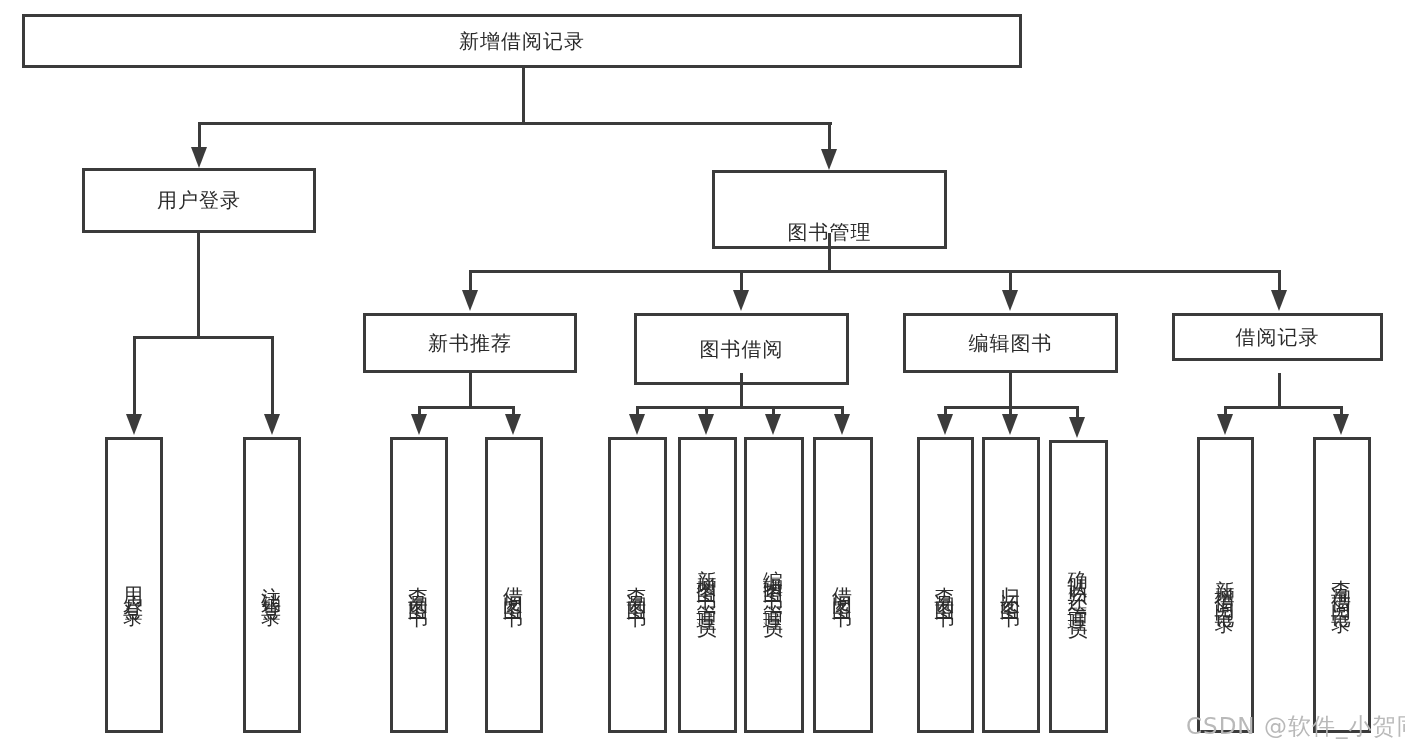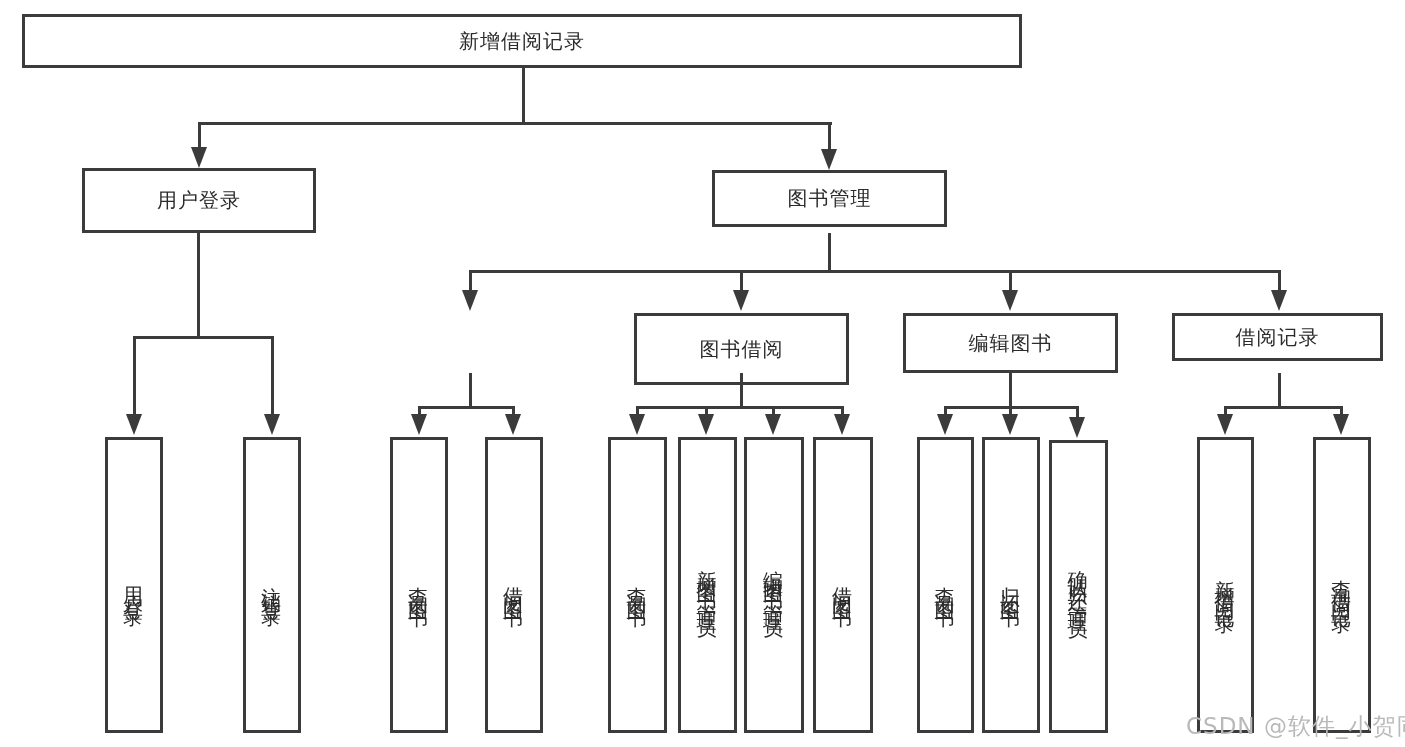--- a/index.html
+++ b/index.html
@@ -52,21 +52,21 @@
   <div class="vl" style="left:522px;top:68px;height:54px;"></div>
   <div class="hl" style="left:198px;top:122px;width:634px;"></div>
   <div class="vl" style="left:198px;top:122px;height:26px;"></div>
   <div class="arr" style="left:191px;top:147px;"></div>
   <div class="vl" style="left:828px;top:122px;height:28px;"></div>
   <div class="arr" style="left:821px;top:149px;"></div>
 
   <div class="box" style="left:82px;top:168px;width:234px;height:65px;">
     <span>用户登录</span>
   </div>
-  <div class="box" style="left:712px;top:170px;width:235px;height:57px;">
+  <div class="box" style="left:712px;top:170px;width:235px;height:79px;align-items:flex-end;">
     <span>图书管理</span>
   </div>
 
   <div class="vl" style="left:197px;top:233px;height:103px;"></div>
   <div class="hl" style="left:133px;top:336px;width:141px;"></div>
   <div class="vl" style="left:133px;top:336px;height:79px;"></div>
   <div class="arr" style="left:126px;top:414px;"></div>
   <div class="vl" style="left:271px;top:336px;height:79px;"></div>
   <div class="arr" style="left:264px;top:414px;"></div>
 
@@ -74,20 +74,23 @@
   <div class="hl" style="left:469px;top:270px;width:812px;"></div>
   <div class="vl" style="left:469px;top:270px;height:21px;"></div>
   <div class="arr" style="left:462px;top:290px;"></div>
   <div class="vl" style="left:740px;top:270px;height:21px;"></div>
   <div class="arr" style="left:733px;top:290px;"></div>
   <div class="vl" style="left:1009px;top:270px;height:21px;"></div>
   <div class="arr" style="left:1002px;top:290px;"></div>
   <div class="vl" style="left:1278px;top:270px;height:21px;"></div>
   <div class="arr" style="left:1271px;top:290px;"></div>
 
+  <div class="box" style="left:363px;top:313px;width:214px;height:60px;">
+    <span>新书推荐</span>
+  </div>
   <div class="box" style="left:634px;top:313px;width:215px;height:72px;">
     <span>图书借阅</span>
   </div>
   <div class="box" style="left:903px;top:313px;width:215px;height:60px;">
     <span>编辑图书</span>
   </div>
   <div class="box" style="left:1172px;top:313px;width:211px;height:48px;">
     <span>借阅记录</span>
   </div>
 

